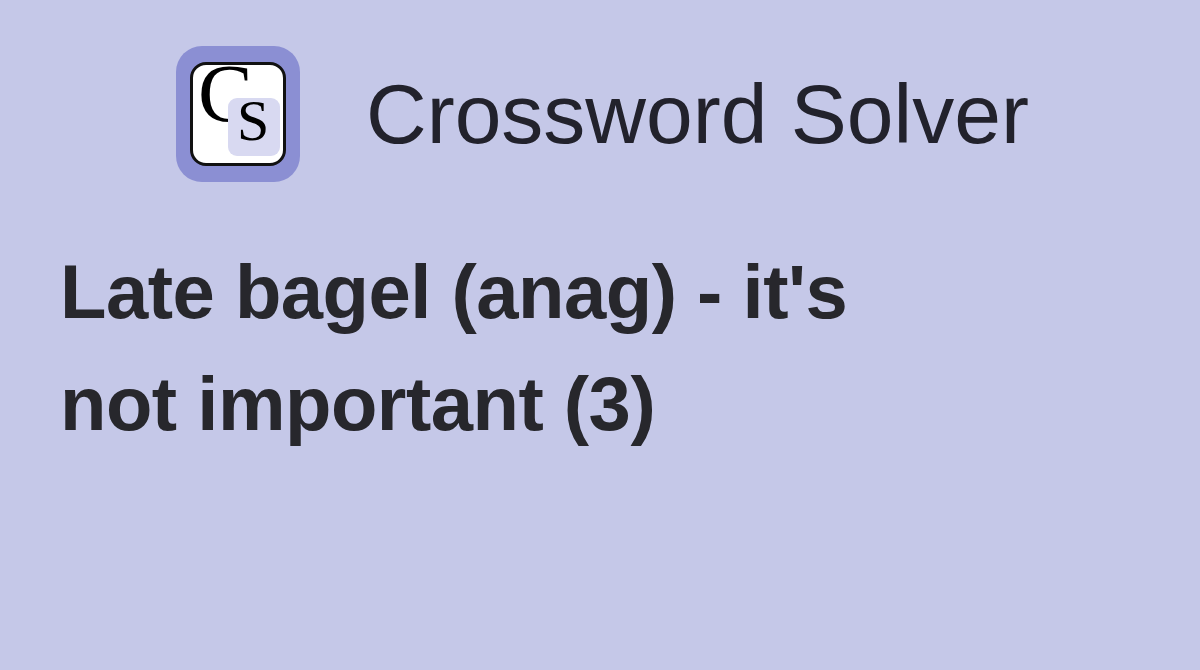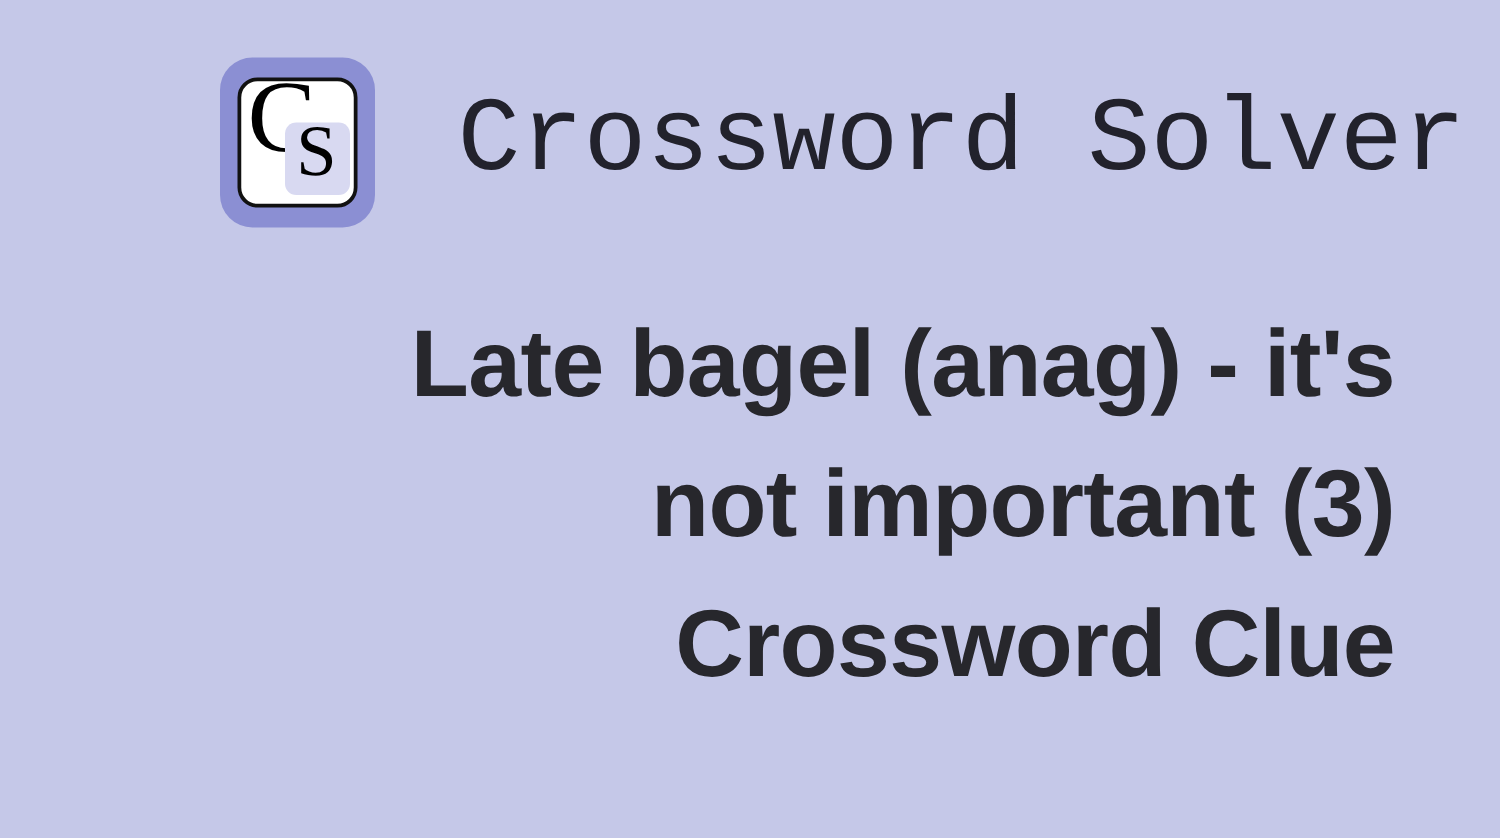--- a/index.html
+++ b/index.html
@@ -90,39 +90,39 @@
     top: 27px;
     font-family: "Liberation Serif", serif;
     font-size: 58px;
     line-height: 1;
     color: #000000;
   }
 
   
   .brand-name {
     margin-left: 66px;
-    font-family: Liberation Mono, monospace;
+    font-family: Liberation Sans, sans-serif;
     font-size: 84px;
     line-height: 1;
     font-weight: 400;
     color: #22222c;
     white-space: nowrap;
     letter-spacing: 0px;
   }
 
   
   .clue-heading {
     position: absolute;
     left: 0;
     top: 236px;
     width: 1200px;
     margin: 0;
-    padding: 0 84px;
+    padding: 0 60px;
     box-sizing: border-box;
-    text-align: right;
+    text-align: left;
     font-family: "Liberation Sans Narrow", "Liberation Sans", sans-serif;
     font-stretch: condensed;
     font-weight: bold;
     font-size: 76px;
     line-height: 112px;
     color: #27272c;
     letter-spacing: -0.5px;
   }
   .clue-heading .hl {
     display: block;
@@ -145,16 +145,15 @@
       </span>
 
       <span class="brand-name">Crossword Solver</span>
 
     </a>
   </header>
 
   <h1 class="clue-heading">
     <span class="hl">Late bagel (anag) - it's</span>
     <span class="hl">not important (3)</span>
-    <span class="hl">Crossword Clue</span>
   </h1>
 
 </div>
 
 </body></html>

